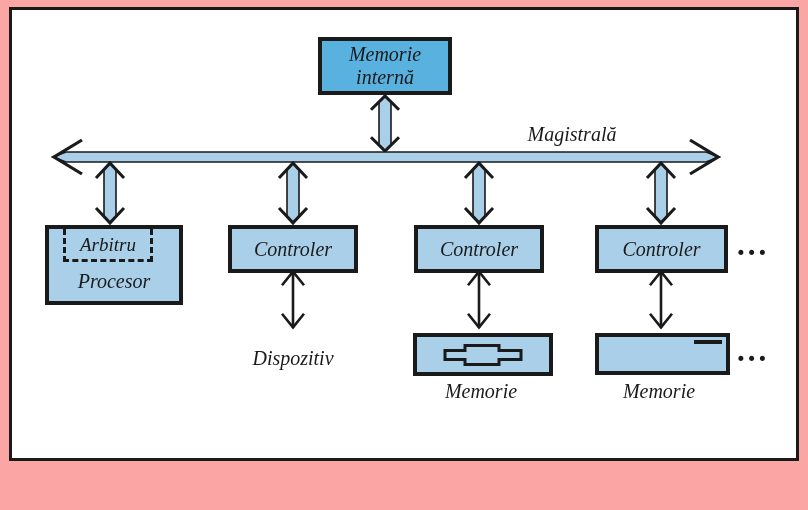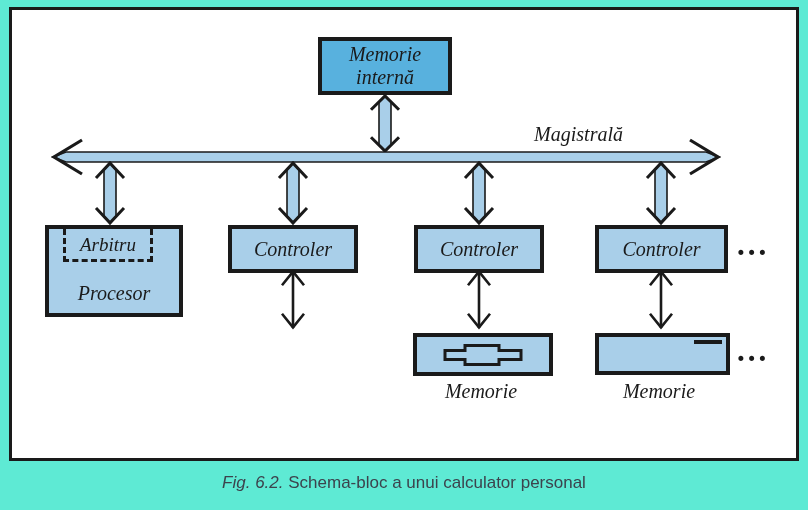--- a/index.html
+++ b/index.html
@@ -1,16 +1,16 @@
 <!DOCTYPE html>
 <html><head>
 <meta charset="utf-8">
 <style>
   html,body{margin:0;padding:0;background:#fff;}
-  .stage{position:relative;width:808px;height:510px;background:#5eead4;overflow:hidden;
+  .stage{position:relative;width:808px;height:510px;background:#fca5a5;overflow:hidden;
          font-family:"Liberation Serif","DejaVu Serif",serif;color:#1a1a1a;}
   .abs{position:absolute;box-sizing:border-box;}
   .frame{left:9px;top:7px;width:790px;height:454px;border:3px solid #1a1a1a;background:#fff;}
   .node{border:4px solid #1a1a1a;background:#a9cfe9;display:flex;flex-direction:column;
         align-items:center;justify-content:center;font-style:italic;font-size:20px;line-height:23px;}
   .mem{background:#58b1de;}
   .lbl{font-style:italic;font-size:20px;line-height:21px;text-align:center;white-space:nowrap;}
   .dashedbox{border:3px dashed #1a1a1a;border-top:none;display:flex;align-items:center;
              justify-content:center;font-style:italic;font-size:19px;}
   .dots{font-weight:bold;font-size:31px;line-height:30px;letter-spacing:3px;font-style:normal;}
@@ -31,21 +31,21 @@
     <div>Memorie</div>
     <div>internă</div>
   </div>
 
   <svg class="abs" style="left:368px;top:94px;" width="34" height="59" viewBox="0 0 34 62" preserveAspectRatio="none">
     <path d="M17,1.5 L23,8.5 L23,53.5 L17,60.5 L11,53.5 L11,8.5 Z" fill="#a9cfe9" stroke="#1a1a1a" stroke-width="1.6"></path>
     <polyline points="3,16.5 17,2 31,16.5" fill="none" stroke="#1a1a1a" stroke-width="3"></polyline>
     <polyline points="3,45.5 17,60 31,45.5" fill="none" stroke="#1a1a1a" stroke-width="3"></polyline>
   </svg>
 
-  <div class="abs lbl" style="left:463px;top:124px;width:160px;text-align:right;">Magistrală</div>
+  <div class="abs lbl" style="left:492px;top:124px;width:160px;">Magistrală</div>
   <svg class="abs" style="left:48px;top:138px;" width="676" height="38" viewBox="0 0 676 38">
     <path d="M5,19 L18,14 L658,14 L671,19 L658,24 L18,24 Z" fill="#a9cfe9" stroke="#1a1a1a" stroke-width="1.6"></path>
     <polyline points="34,2 6,19 34,36" fill="none" stroke="#1a1a1a" stroke-width="3.2"></polyline>
     <polyline points="642,2 670,19 642,36" fill="none" stroke="#1a1a1a" stroke-width="3.2"></polyline>
   </svg>
 
   <svg class="abs" style="left:93px;top:161px;" width="34" height="64" viewBox="0 0 34 62" preserveAspectRatio="none">
     <path d="M17,1.5 L23,8.5 L23,53.5 L17,60.5 L11,53.5 L11,8.5 Z" fill="#a9cfe9" stroke="#1a1a1a" stroke-width="1.6"></path>
     <polyline points="3,16.5 17,2 31,16.5" fill="none" stroke="#1a1a1a" stroke-width="3"></polyline>
     <polyline points="3,45.5 17,60 31,45.5" fill="none" stroke="#1a1a1a" stroke-width="3"></polyline>
@@ -59,21 +59,21 @@
     <path d="M17,1.5 L23,8.5 L23,53.5 L17,60.5 L11,53.5 L11,8.5 Z" fill="#a9cfe9" stroke="#1a1a1a" stroke-width="1.6"></path>
     <polyline points="3,16.5 17,2 31,16.5" fill="none" stroke="#1a1a1a" stroke-width="3"></polyline>
     <polyline points="3,45.5 17,60 31,45.5" fill="none" stroke="#1a1a1a" stroke-width="3"></polyline>
   </svg>
   <svg class="abs" style="left:644px;top:161px;" width="34" height="64" viewBox="0 0 34 62" preserveAspectRatio="none">
     <path d="M17,1.5 L23,8.5 L23,53.5 L17,60.5 L11,53.5 L11,8.5 Z" fill="#a9cfe9" stroke="#1a1a1a" stroke-width="1.6"></path>
     <polyline points="3,16.5 17,2 31,16.5" fill="none" stroke="#1a1a1a" stroke-width="3"></polyline>
     <polyline points="3,45.5 17,60 31,45.5" fill="none" stroke="#1a1a1a" stroke-width="3"></polyline>
   </svg>
 
-  <div class="abs node" style="left:45px;top:225px;width:138px;height:92px;">
+  <div class="abs node" style="left:45px;top:225px;width:138px;height:80px;">
     <div class="abs dashedbox" style="left:14px;top:0px;width:90px;height:33px;">
       <span>Arbitru</span>
     </div>
     <div class="abs" style="left:0;right:0;bottom:8px;text-align:center;margin-top:20px;">Procesor</div>
   </div>
 
   <div class="abs node" style="left:228px;top:225px;width:130px;height:48px;">
     <span>Controler</span>
   </div>
   <div class="abs node" style="left:414px;top:225px;width:130px;height:48px;">
@@ -94,38 +94,35 @@
     <polyline points="4,17 15,3.5 26,17" fill="none" stroke="#1a1a1a" stroke-width="2.6"></polyline>
     <polyline points="4,45 15,58.5 26,45" fill="none" stroke="#1a1a1a" stroke-width="2.6"></polyline>
   </svg>
   <svg class="abs" style="left:646px;top:268px;" width="30" height="63" viewBox="0 0 30 62" preserveAspectRatio="none">
     <line x1="15" y1="3" x2="15" y2="59" stroke="#1a1a1a" stroke-width="2.6"></line>
     <polyline points="4,17 15,3.5 26,17" fill="none" stroke="#1a1a1a" stroke-width="2.6"></polyline>
     <polyline points="4,45 15,58.5 26,45" fill="none" stroke="#1a1a1a" stroke-width="2.6"></polyline>
   </svg>
 
   <div class="abs lbl" style="left:203px;top:348px;width:180px;">
+    <div>Dispozitiv</div>
   </div>
 
   <div class="abs node" style="left:413px;top:333px;width:140px;height:43px;">
     <svg width="80" height="22" viewBox="0 0 80 22">
       <path d="M2,6.5 L22,6.5 L22,1.5 L56,1.5 L56,6.5 L78,6.5 L78,15.5 L56,15.5 L56,20.5 L22,20.5 L22,15.5 L2,15.5 Z" fill="none" stroke="#1a1a1a" stroke-width="3"></path>
     </svg>
   </div>
 
   <div class="abs node" style="left:595px;top:333px;width:135px;height:42px;">
     <div class="abs hdd-stripe" style="left:95px;top:3px;width:28px;height:4px;"></div>
   </div>
   <div class="abs dots" style="left:737px;top:336px;width:40px;height:34px;">...</div>
 
   <div class="abs lbl" style="left:391px;top:381px;width:180px;">
     <div>Memorie</div>
   </div>
   <div class="abs lbl" style="left:569px;top:381px;width:180px;">
     <div>Memorie</div>
   </div>
 
-  <div class="abs caption">
-    <span class="fig-it">Fig. 6.2.</span>
-    <span>Schema-bloc a unui calculator personal</span>
-  </div>
 
 </div>
 
 </body></html>

